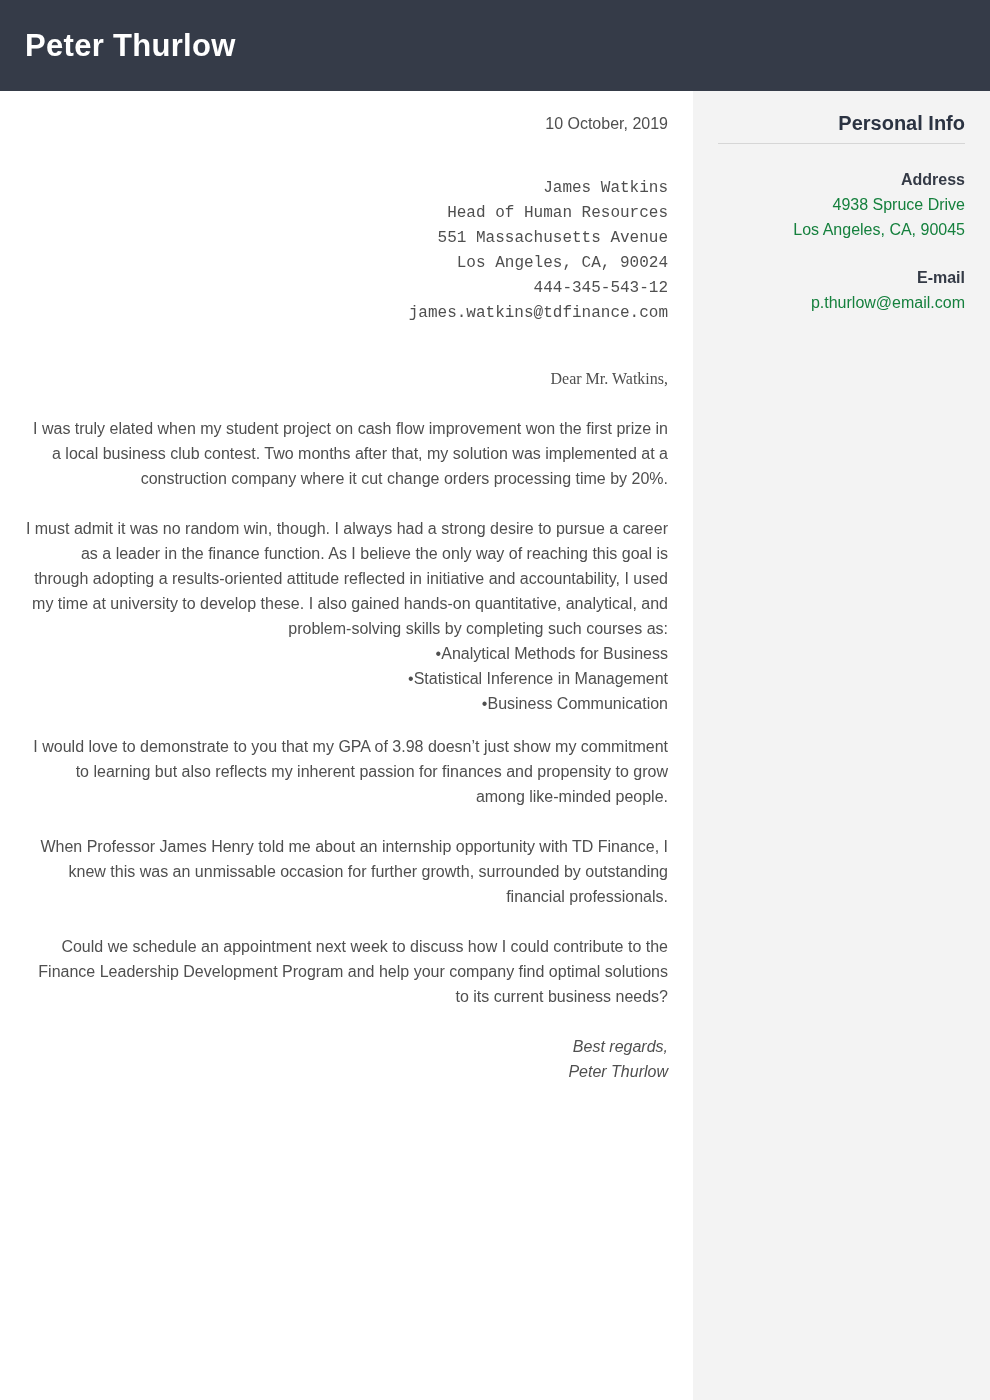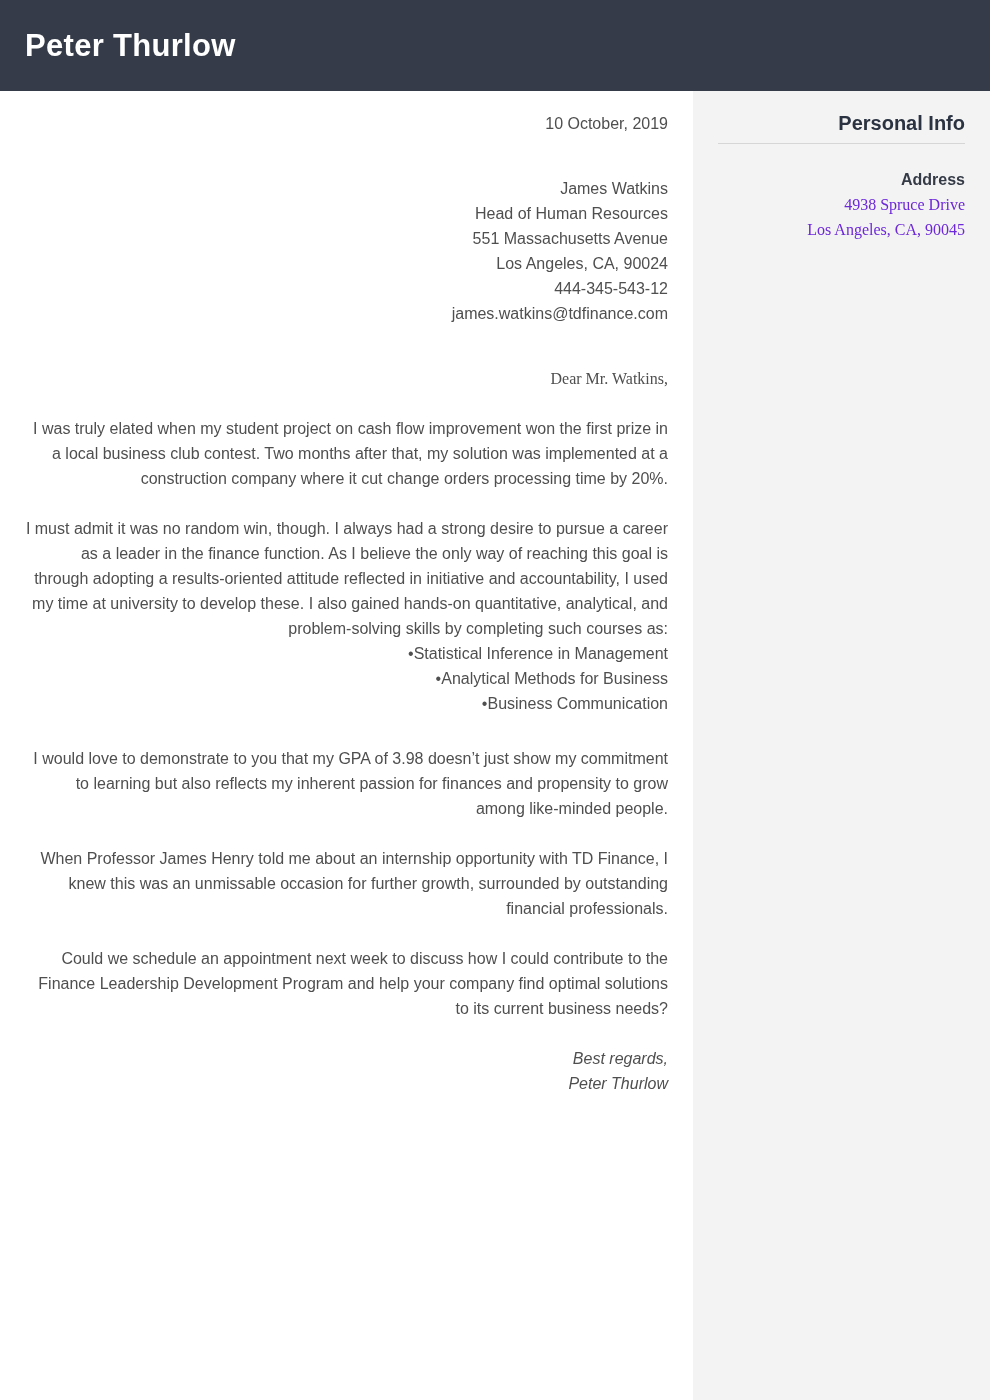--- a/index.html
+++ b/index.html
@@ -63,30 +63,31 @@
   }
   
   .letter-date {
     margin: 0;
   }
   .recipient-block {
     margin-top: 40px;
   }
   .recipient-block div {
     min-height: 25px;
+    font-family: Liberation Mono, monospace;
   }
   .salutation {
     margin: 40px 0 0 0;
     font-family: Liberation Serif, serif;
   }
   .para {
     margin: 25px 0 0 0;
   }
   .para.after-list {
-    margin-top: 30px;
+    margin-top: 18px;
   }
   ul.course-list {
     list-style: none;
     margin: 0;
     padding: 0;
   }
   ul.course-list li {
     min-height: 25px;
     padding-left: 0;
   }
@@ -118,23 +119,22 @@
   }
   .side-section {
     margin-top: 23px;
   }
   .side-label {
     font-weight: bold;
     color: #343a46;
     min-height: 25px;
   }
   .side-value {
-    color: #6d28d9;
-    min-height: 25px;
-    font-family: Liberation Serif, serif;
+    color: #15803d;
+    min-height: 25px;
   }
 </style>
 </head>
 <body>
 
 <div class="page">
 
   <header class="doc-header">
     <h1>Peter Thurlow</h1>
   </header>
@@ -153,22 +153,22 @@
         <div>james.watkins@tdfinance.com</div>
       </div>
 
       <p class="salutation">Dear Mr. Watkins,</p>
 
       <p class="para">I was truly elated when my student project on cash flow improvement won the first prize in a local business club contest. Two months after that, my solution was implemented at a construction company where it cut change orders processing time by 20%.</p>
 
       <p class="para">I must admit it was no random win, though. I always had a strong desire to pursue a career as a leader in the finance function. As I believe the only way of reaching this goal is through adopting a results-oriented attitude reflected in initiative and accountability, I used my time at university to develop these. I also gained hands-on quantitative, analytical, and problem-solving skills by completing such courses as:</p>
 
       <ul class="course-list">
+        <li><span>Analytical Methods for Business</span></li>
         <li><span>Statistical Inference in Management</span></li>
-        <li><span>Analytical Methods for Business</span></li>
         <li><span>Business Communication</span></li>
       </ul>
 
       <p class="para after-list">I would love to demonstrate to you that my GPA of 3.98 doesn’t just show my commitment to learning but also reflects my inherent passion for finances and propensity to grow among like-minded people.</p>
 
       <p class="para">When Professor James Henry told me about an internship opportunity with TD Finance, I knew this was an unmissable occasion for further growth, surrounded by outstanding financial professionals.</p>
 
       <p class="para">Could we schedule an appointment next week to discuss how I could contribute to the Finance Leadership Development Program and help your company find optimal solutions to its current business needs?</p>
 
       <div class="closing-block">
@@ -181,16 +181,20 @@
       <h2 class="side-title">Personal Info</h2>
       <hr class="side-rule">
 
       <div class="side-section">
         <div class="side-label">Address</div>
         <div class="side-value">4938 Spruce Drive</div>
         <div class="side-value">Los Angeles, CA, 90045</div>
       </div>
 
 
+      <div class="side-section">
+        <div class="side-label">E-mail</div>
+        <div class="side-value">p.thurlow@email.com</div>
+      </div>
     </aside>
 
   </div>
 </div>
 
 </body></html>

